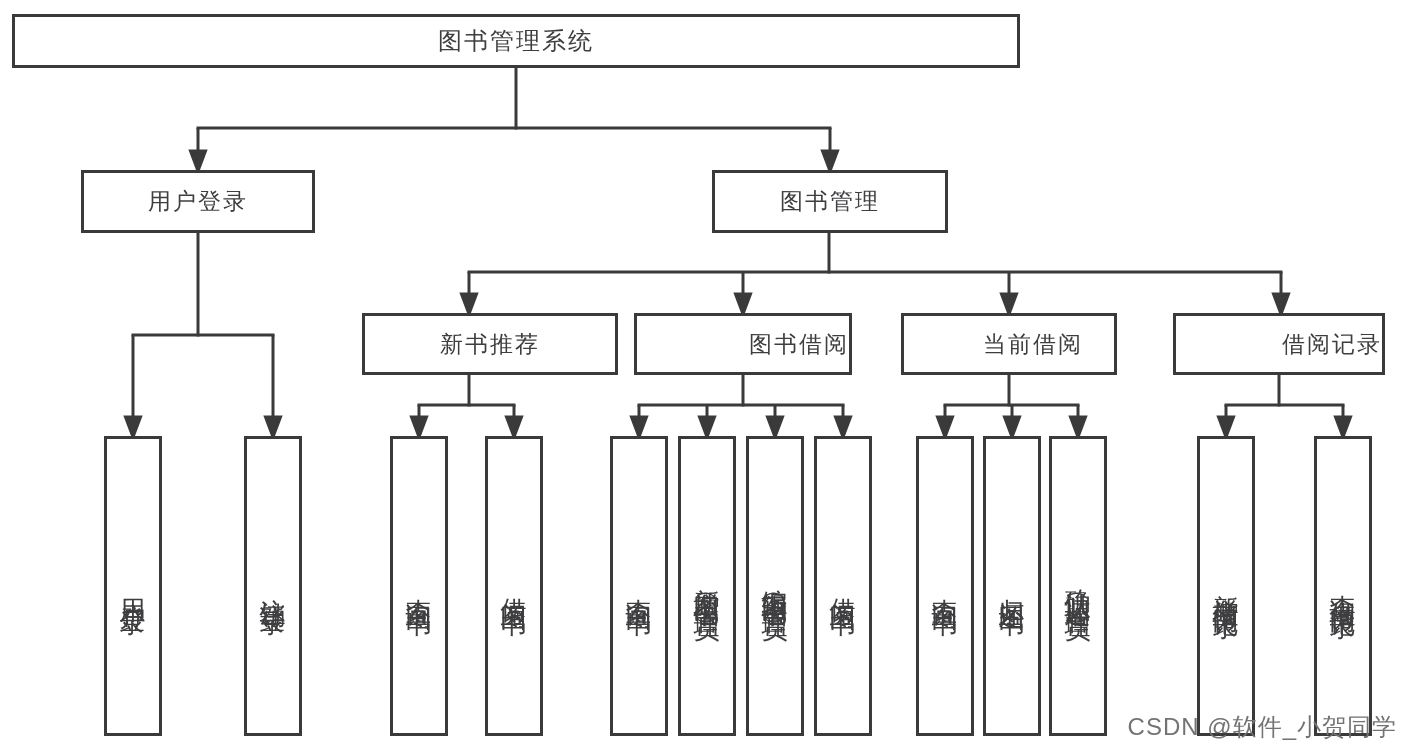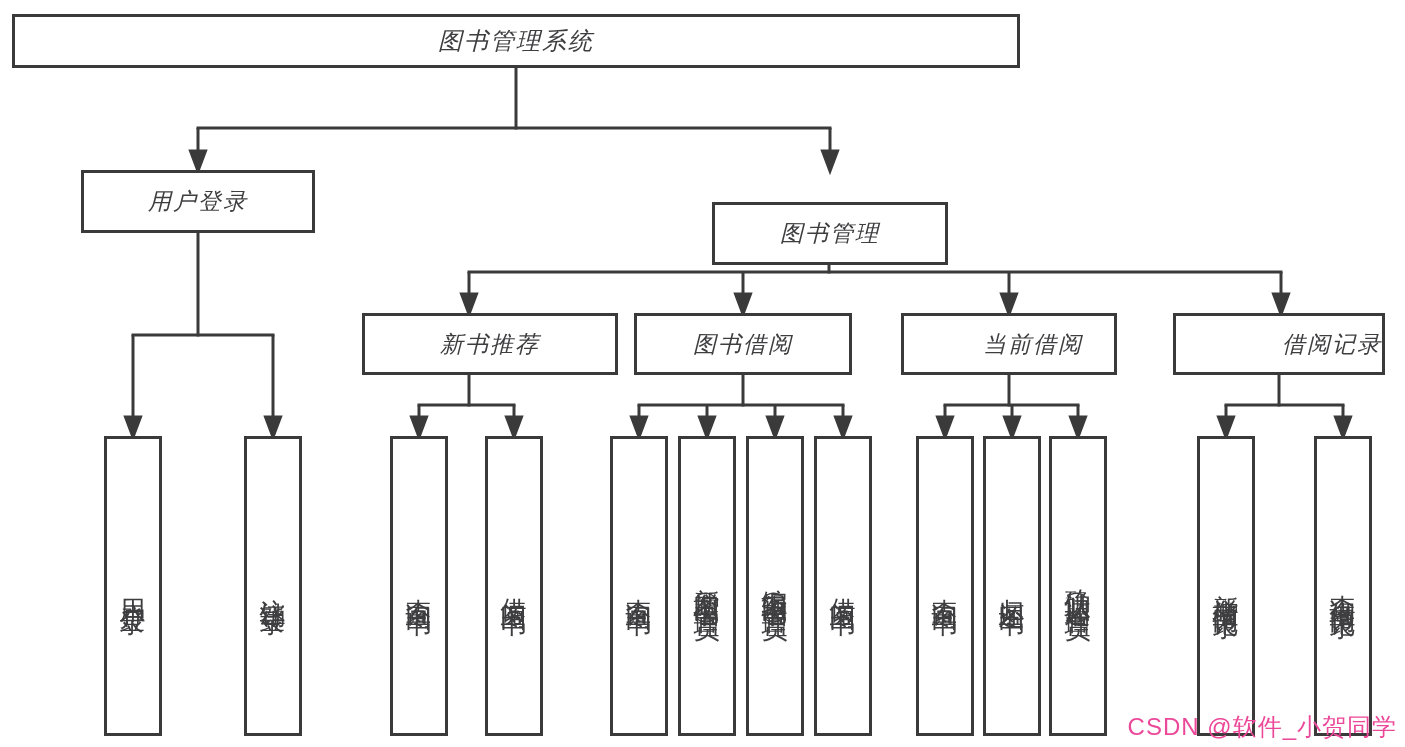--- a/index.html
+++ b/index.html
@@ -24,37 +24,36 @@
     border: 3px solid #3a3a3a;
     display: flex;
     align-items: center;
     justify-content: center;
     z-index: 1;
   }
   .h-label {
     font-size: 23px;
     letter-spacing: 2px;
     white-space: nowrap;
-    font-style: italic;
   }
   .root-label { font-size: 24px; }
   .v-box .v-label {
     writing-mode: vertical-rl;
     text-orientation: mixed;
     font-size: 26px;
     letter-spacing: 4px;
     line-height: 1;
   }
   #watermark {
     position: absolute;
     right: 8px;
     bottom: 4px;
     z-index: 3;
     font-size: 24px;
-    color: #ec4899;
+    color: #737373;
     letter-spacing: 1px;
     white-space: nowrap;
   }
 </style>
 </head>
 <body>
 
 <div id="stage">
 
   <svg id="edges" width="1405" height="747">
@@ -135,28 +134,28 @@
     </g>
   </svg>
 
   <div class="box" style="left:12px; top:14px; width:1008px; height:54px;">
     <span class="h-label root-label">图书管理系统</span>
   </div>
 
   <div class="box" style="left:81px; top:170px; width:234px; height:63px;">
     <span class="h-label">用户登录</span>
   </div>
-  <div class="box" style="left:712px; top:170px; width:236px; height:63px;margin-top:32px;">
+  <div class="box" style="left:712px; top:170px; width:236px; height:63px;">
     <span class="h-label">图书管理</span>
   </div>
 
   <div class="box" style="left:362px; top:313px; width:256px; height:62px;">
     <span class="h-label">新书推荐</span>
   </div>
-  <div class="box" style="left:634px; top:313px; width:218px; height:62px;">
+  <div class="box" style="left:634px; top:313px; width:218px; height:62px;justify-content:flex-end;">
     <span class="h-label">图书借阅</span>
   </div>
   <div class="box" style="left:901px; top:313px; width:216px; height:62px;padding-left:48px;">
     <span class="h-label">当前借阅</span>
   </div>
   <div class="box" style="left:1173px; top:313px; width:212px; height:62px;justify-content:flex-end;">
     <span class="h-label">借阅记录</span>
   </div>
 
   <div class="box v-box" style="left:104px; top:436px; width:58px; height:300px;">

